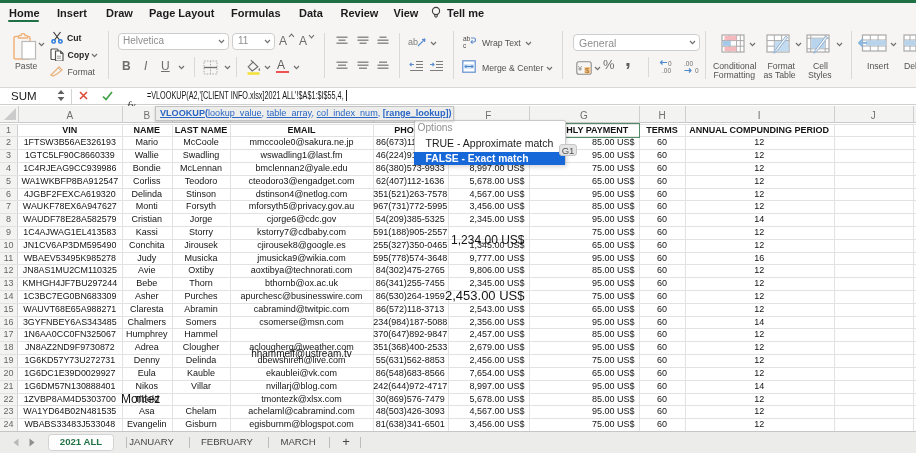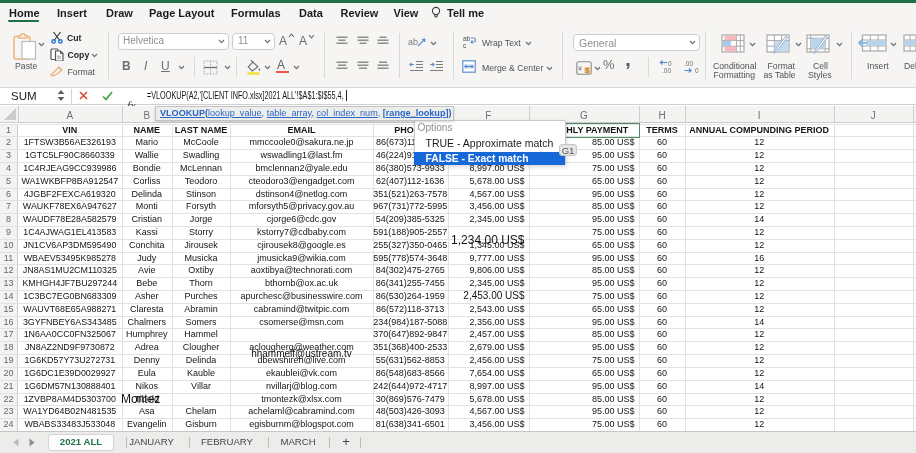--- a/index.html
+++ b/index.html
@@ -466,21 +466,21 @@
 <div style="position:absolute;left:330.2px;top:277.22px;width:160px;height:12.81px;line-height:12.81px;text-align:center;font-size:9px;color:#141414;white-space:nowrap;overflow:visible">86(341)255-7455</div>
 <div style="position:absolute;left:404.5px;top:277.22px;width:120px;height:12.81px;line-height:12.81px;text-align:right;font-size:9px;color:#141414;white-space:nowrap">2,345.00 US$</div>
 <div style="position:absolute;left:514.5px;top:277.22px;width:120px;height:12.81px;line-height:12.81px;text-align:right;font-size:9px;color:#141414;white-space:nowrap">95.00 US$</div>
 <div style="position:absolute;left:582.0px;top:277.22px;width:160px;height:12.81px;line-height:12.81px;text-align:center;font-size:9px;color:#141414;white-space:nowrap;overflow:visible">60</div>
 <div style="position:absolute;left:679.2px;top:277.22px;width:160px;height:12.81px;line-height:12.81px;text-align:center;font-size:9px;color:#141414;white-space:nowrap;overflow:visible">12</div>
 <div style="position:absolute;left:-10.2px;top:290.03px;width:160px;height:12.81px;line-height:12.81px;text-align:center;font-size:8.9px;color:#141414;white-space:nowrap;overflow:visible">1C3BC7EG0BN683309</div>
 <div style="position:absolute;left:66.8px;top:290.03px;width:160px;height:12.81px;line-height:12.81px;text-align:center;font-size:9px;color:#141414;white-space:nowrap;overflow:visible">Asher</div>
 <div style="position:absolute;left:121.0px;top:290.03px;width:160px;height:12.81px;line-height:12.81px;text-align:center;font-size:9px;color:#141414;white-space:nowrap;overflow:visible">Purches</div>
 <div style="position:absolute;left:221.5px;top:290.03px;width:160px;height:12.81px;line-height:12.81px;text-align:center;font-size:9px;color:#141414;white-space:nowrap;overflow:visible">apurchesc@businesswire.com</div>
 <div style="position:absolute;left:330.2px;top:290.03px;width:160px;height:12.81px;line-height:12.81px;text-align:center;font-size:9px;color:#141414;white-space:nowrap;overflow:visible">86(530)264-1959</div>
-<div style="position:absolute;left:404.5px;top:290.03px;width:120px;height:12.81px;line-height:12.81px;text-align:right;font-size:10px;color:#141414;white-space:nowrap">2,453.00 US$</div>
+<div style="position:absolute;left:404.5px;top:290.03px;width:120px;height:12.81px;line-height:12.81px;text-align:right;font-size:13px;color:#141414;white-space:nowrap">2,453.00 US$</div>
 <div style="position:absolute;left:514.5px;top:290.03px;width:120px;height:12.81px;line-height:12.81px;text-align:right;font-size:9px;color:#141414;white-space:nowrap">75.00 US$</div>
 <div style="position:absolute;left:582.0px;top:290.03px;width:160px;height:12.81px;line-height:12.81px;text-align:center;font-size:9px;color:#141414;white-space:nowrap;overflow:visible">60</div>
 <div style="position:absolute;left:679.2px;top:290.03px;width:160px;height:12.81px;line-height:12.81px;text-align:center;font-size:9px;color:#141414;white-space:nowrap;overflow:visible">12</div>
 <div style="position:absolute;left:-10.2px;top:302.84px;width:160px;height:12.81px;line-height:12.81px;text-align:center;font-size:8.9px;color:#141414;white-space:nowrap;overflow:visible">WAUVT68E65A988271</div>
 <div style="position:absolute;left:66.8px;top:302.84px;width:160px;height:12.81px;line-height:12.81px;text-align:center;font-size:9px;color:#141414;white-space:nowrap;overflow:visible">Claresta</div>
 <div style="position:absolute;left:121.0px;top:302.84px;width:160px;height:12.81px;line-height:12.81px;text-align:center;font-size:9px;color:#141414;white-space:nowrap;overflow:visible">Abramin</div>
 <div style="position:absolute;left:221.5px;top:302.84px;width:160px;height:12.81px;line-height:12.81px;text-align:center;font-size:9px;color:#141414;white-space:nowrap;overflow:visible">cabramind@twitpic.com</div>
 <div style="position:absolute;left:330.2px;top:302.84px;width:160px;height:12.81px;line-height:12.81px;text-align:center;font-size:9px;color:#141414;white-space:nowrap;overflow:visible">86(572)118-3713</div>
 <div style="position:absolute;left:404.5px;top:302.84px;width:120px;height:12.81px;line-height:12.81px;text-align:right;font-size:9px;color:#141414;white-space:nowrap">2,543.00 US$</div>
 <div style="position:absolute;left:514.5px;top:302.84px;width:120px;height:12.81px;line-height:12.81px;text-align:right;font-size:9px;color:#141414;white-space:nowrap">65.00 US$</div>

